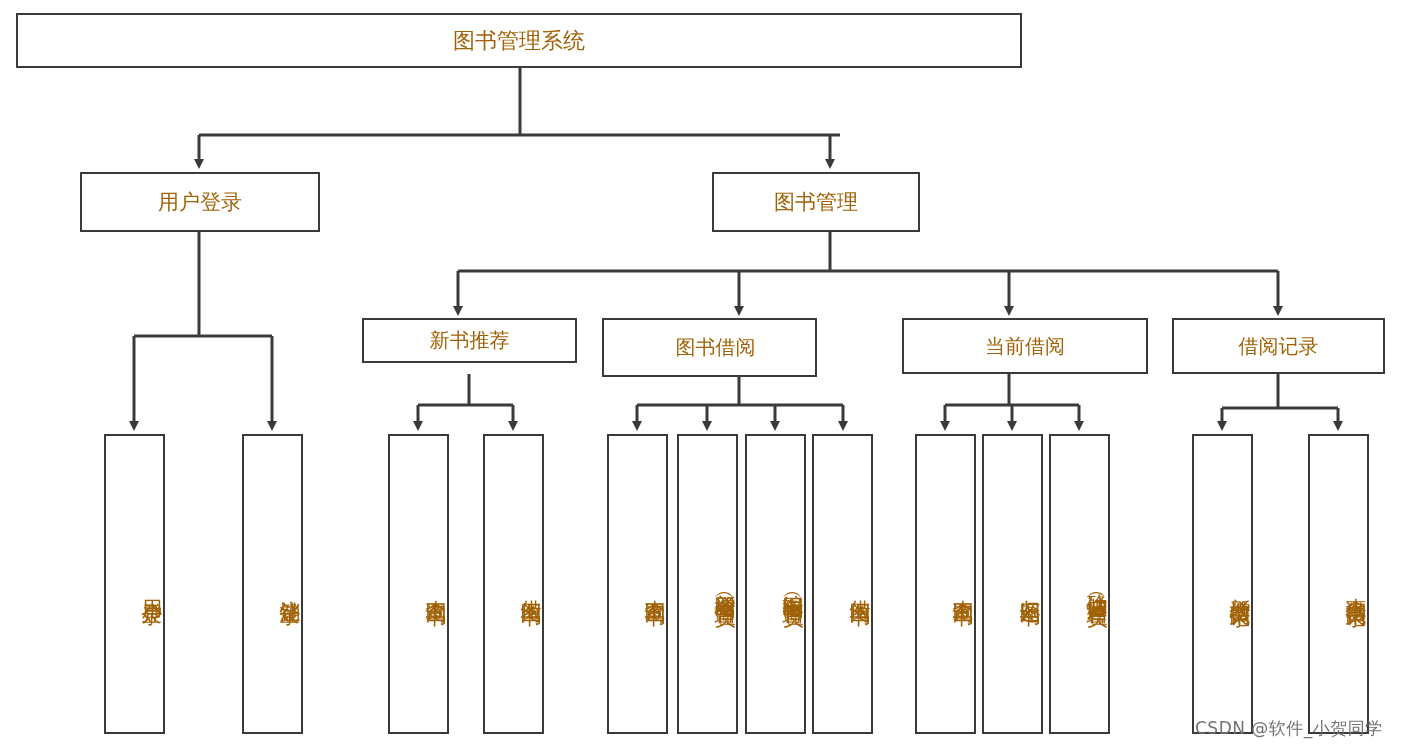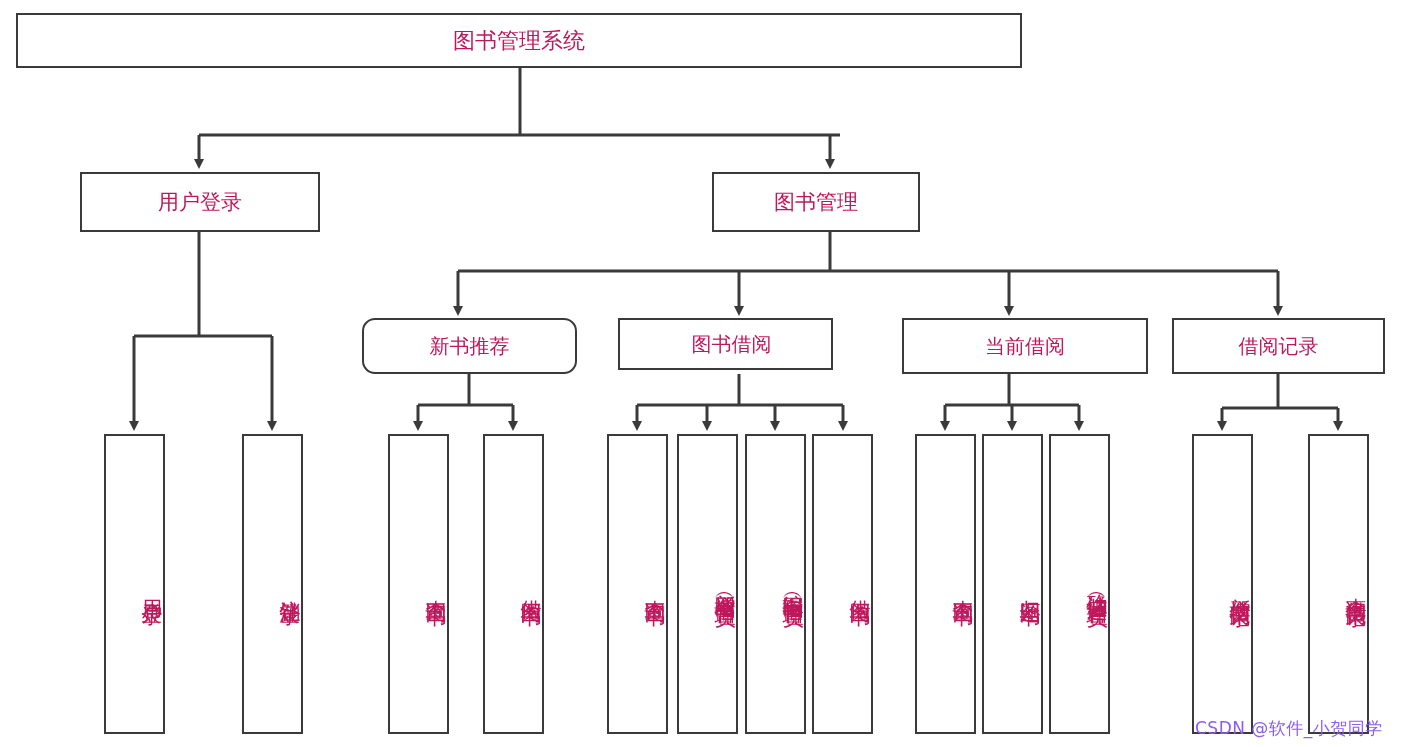--- a/index.html
+++ b/index.html
@@ -27,21 +27,21 @@
     pointer-events: none;
   }
   .node {
     position: absolute;
     box-sizing: border-box;
     background: #ffffff;
     border: 2px solid #3a3a3a;
     display: flex;
     align-items: center;
     justify-content: center;
-    color: #be185d;
+    color: #a16207;
   }
   .node.root {
     font-size: 22px;
   }
   .node.lvl1 {
     font-size: 21px;
   }
   .node.lvl2 {
     font-size: 20px;
   }
@@ -58,21 +58,21 @@
   }
   .node.leaf.tall-text {
     align-items: flex-start;
     padding-top: 4px;
   }
   .label {
     display: block;
   }
   .watermark {
     position: absolute;
-    color: #8b5cf6;
+    color: #737373;
     font-size: 17px;
     letter-spacing: 0.5px;
     white-space: nowrap;
   }
 </style>
 </head>
 <body>
 
 <div id="canvas">
 
@@ -131,25 +131,25 @@
   </div>
 
   <div class="node lvl1" style="left:80px; top:172px; width:240px; height:60px;">
     <span class="label">用户登录</span>
   </div>
 
   <div class="node lvl1" style="left:712px; top:172px; width:208px; height:60px;">
     <span class="label">图书管理</span>
   </div>
 
-  <div class="node lvl2" style="left:362px; top:318px; width:215px; height:56px;border-radius:13px;">
+  <div class="node lvl2" style="left:362px; top:318px; width:215px; height:45px;">
     <span class="label">新书推荐</span>
   </div>
 
-  <div class="node lvl2" style="left:618px; top:318px; width:215px; height:52px;padding-left:12px;">
+  <div class="node lvl2" style="left:602px; top:318px; width:215px; height:59px;padding-left:12px;">
     <span class="label">图书借阅</span>
   </div>
 
   <div class="node lvl2" style="left:902px; top:318px; width:246px; height:56px;">
     <span class="label">当前借阅</span>
   </div>
 
   <div class="node lvl2" style="left:1172px; top:318px; width:213px; height:56px;">
     <span class="label">借阅记录</span>
   </div>

